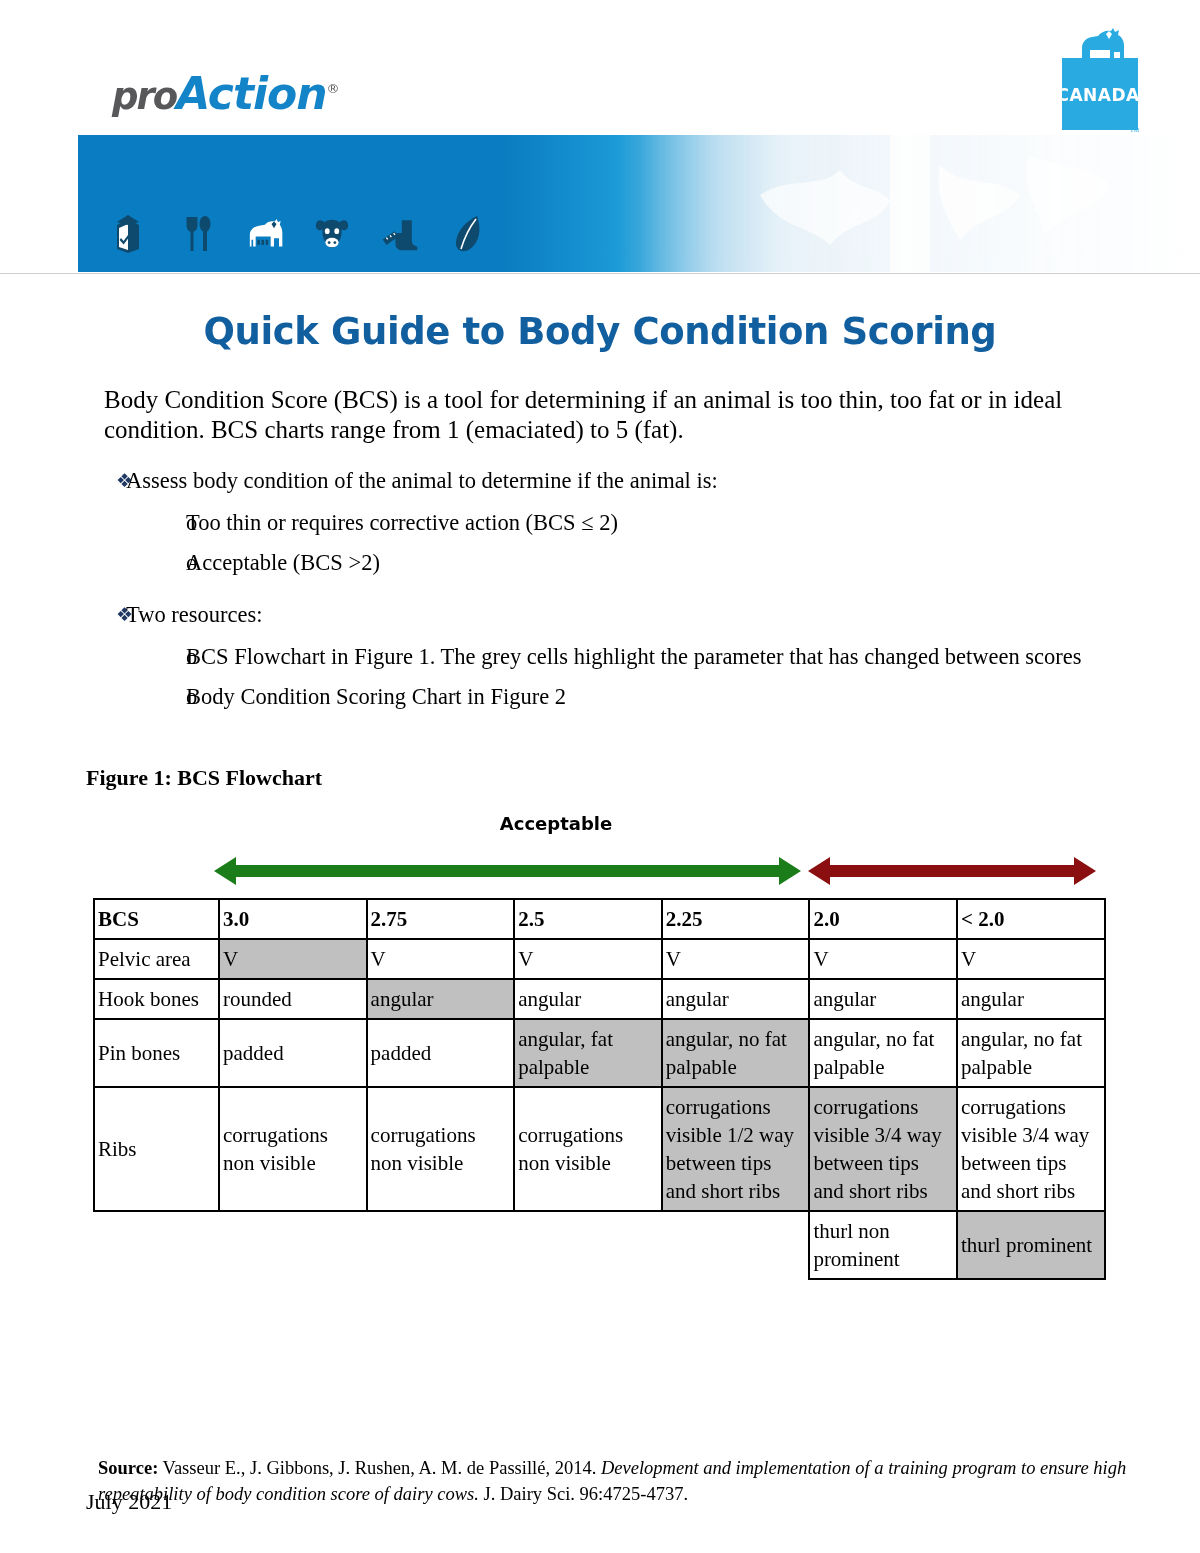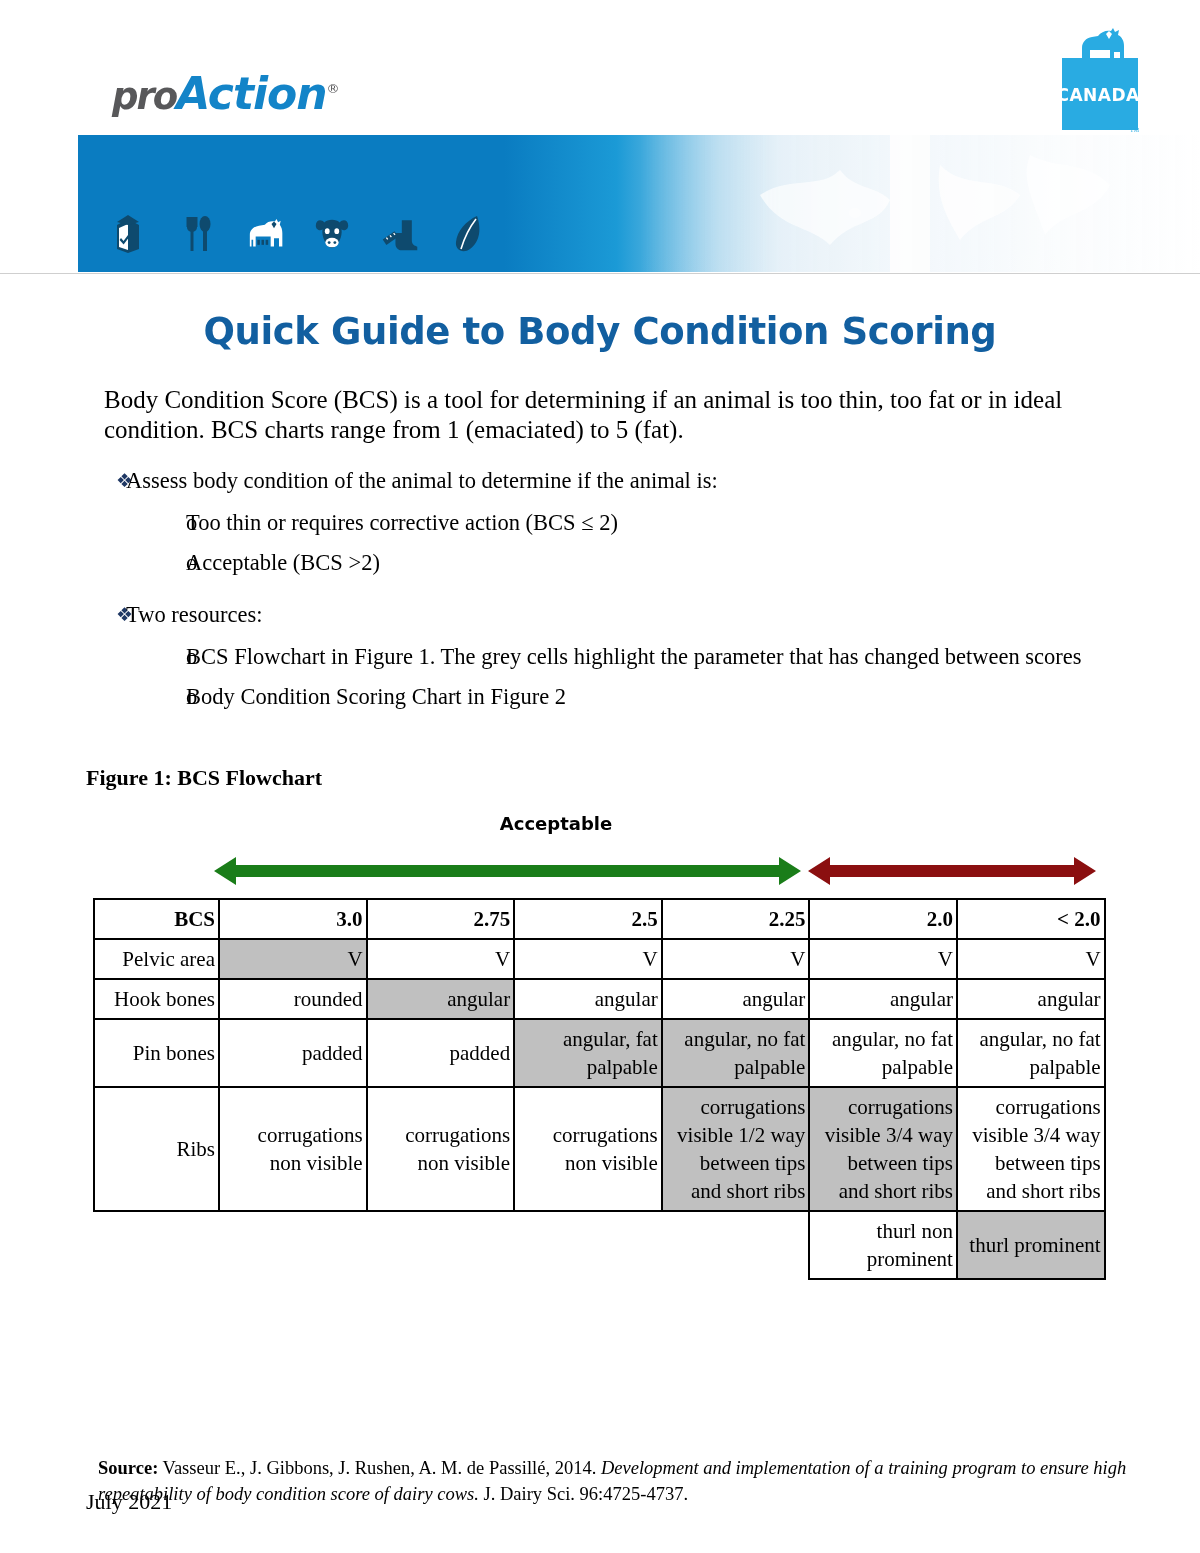--- a/index.html
+++ b/index.html
@@ -118,21 +118,21 @@
   
   .bcs-table {
     position:absolute; left:93px; top:898px;
     border-collapse:collapse;
     table-layout:fixed;
     width:1011px;
     font-size:21px;
   }
   .bcs-table td, .bcs-table th {
     border:2.5px solid #000;
-    text-align:right;
+    text-align:left;
     vertical-align:middle;
     padding:5px 3px;
     line-height:28px;
     font-weight:normal;
     margin-top:24px;
   }
   .bcs-table col.c0 { width:125px; }
   .bcs-table col.cx { width:147.6px; }
   .bcs-table th { font-weight:bold; }
   .rowlabel { font-weight:bold; }

